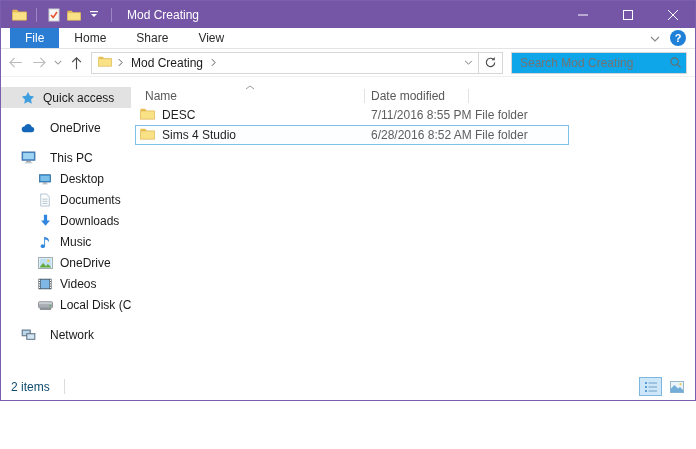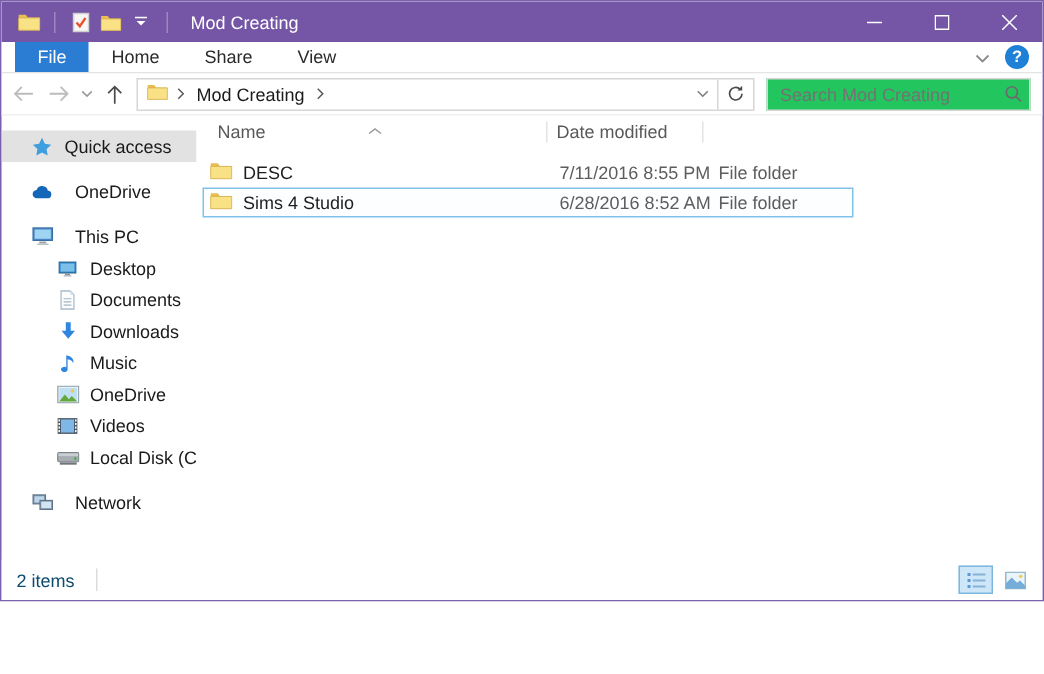--- a/index.html
+++ b/index.html
@@ -62,21 +62,21 @@
     border:1px solid #d6d6d6; background:#fff;
     display:flex; align-items:center; padding-left:6px;
   }
   .addr-seg-text { color:#1a1a1a; padding:0 2px; white-space:nowrap; }
   .addr-chev { padding:0 6px; display:flex; align-items:center; }
   .addr-spacer { flex:1; }
   .addr-drop { width:20px; height:100%; display:flex; align-items:center; justify-content:center; }
   .addr-refresh { width:24px; height:100%; border-left:1px solid #d6d6d6; display:flex; align-items:center; justify-content:center; }
   .searchbox {
     width:176px; height:22px; margin-left:8px; flex:none;
-    border:1px solid #d6d6d6; background:#22c55e;
+    border:1px solid #d6d6d6; background:#0ea5e9;
     display:flex; align-items:center;
   }
   .searchbox input {
     flex:1; min-width:0; border:none; outline:none;
     font-family:"Liberation Sans","DejaVu Sans",sans-serif;
     font-size:12px; color:#333; padding:0 2px 0 8px; background:transparent;
   }
   .searchbox input::placeholder { color:#737373; opacity:1; }
   .search-icon-wrap { width:22px; display:flex; align-items:center; justify-content:center; }
 
@@ -84,29 +84,29 @@
   .main { flex:1; display:flex; min-height:0; }
 
   .sidebar { width:130px; flex:none; padding-top:10px; overflow:hidden; }
   .side-item { height:21px; display:flex; align-items:center; gap:7px; padding-left:19px; color:#1a1a1a; white-space:nowrap; }
   .side-item.child { padding-left:36px; }
   .side-item.selected { background:#e2e2e2; }
   .side-item .ic { width:16px; height:16px; flex:none; display:flex; align-items:center; justify-content:center; }
   .gap-sm { margin-top:9px;gap:14px; }
 
   .files { flex:1; position:relative; padding:2px 0 0 4px; min-width:0; }
-  .colheaders { display:flex; height:22px; align-items:flex-start; color:#595959; position:relative; margin-top:2px; }
+  .colheaders { display:flex; height:22px; align-items:flex-end; color:#595959; position:relative; margin-top:2px; }
   .hcell { display:flex; align-items:center; border-right:1px solid #e3e3e3; }
   .hcell.h-name { width:230px; padding-left:10px; }
   .hcell.h-date { width:104px; padding-left:6px; }
   .hcell.h-type { width:99px;  padding-left:6px; }
   .sort-caret { position:absolute; left:110px; top:-2px; }
 
   .rows { margin-top:2px; }
-  .frow { display:flex; align-items:center; height:20px; width:434px; border:1px solid transparent;justify-content:space-between; }
+  .frow { display:flex; align-items:center; height:20px; width:434px; border:1px solid transparent; }
   .frow.selected { border-color:#7fc2e9; background:#fdfeff; }
   .c-name { width:229px; display:flex; align-items:center; gap:7px; padding-left:4px; color:#1f1f1f; white-space:nowrap; overflow:hidden; }
   .c-date { width:104px; padding-left:6px; color:#5d5d5d; white-space:nowrap; }
   .c-type { width:95px;  padding-left:6px; color:#5d5d5d; white-space:nowrap; }
 
   
   .statusbar {
     height:27px; flex:none;
     display:flex; align-items:center;
     padding-left:10px; color:#0c4a6e;

